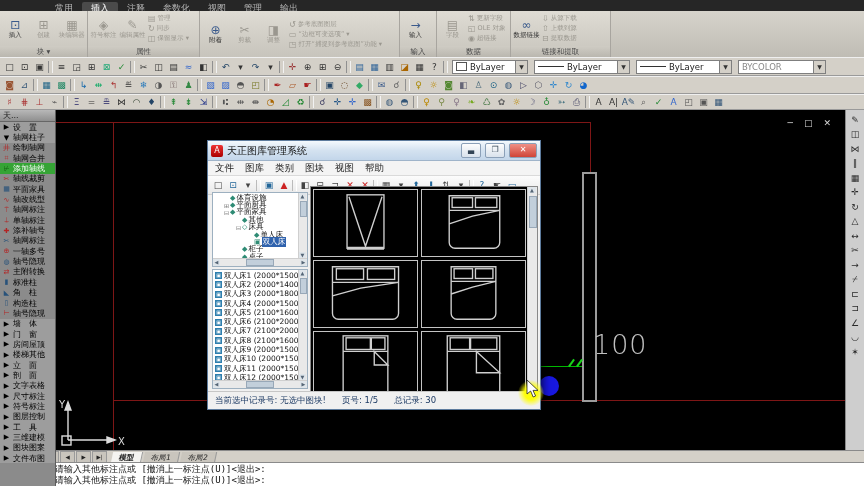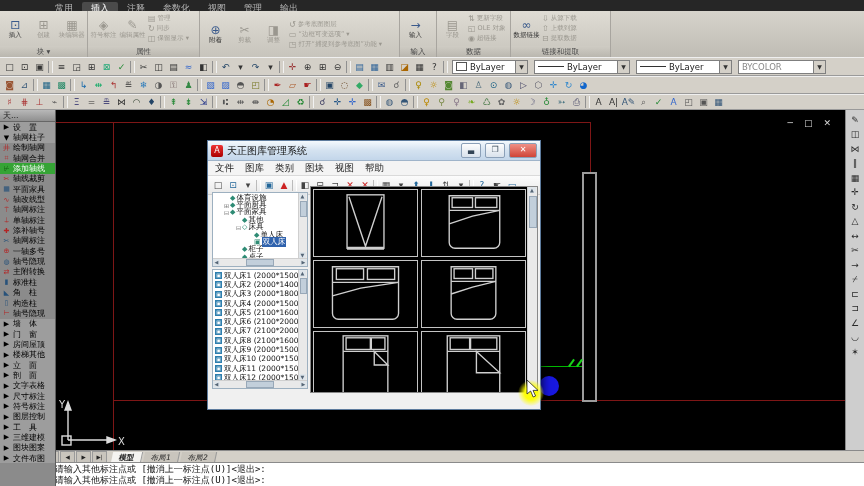--- a/index.html
+++ b/index.html
@@ -632,20 +632,21 @@
 
   <div id="draw">
     <div class="rl" style="left:0;top:12px;width:536px;height:1px"></div>
     <div class="rl" style="left:58px;top:12px;width:1px;height:328px"></div>
     <div class="rl" style="left:535px;top:12px;width:1px;height:279px"></div>
     <div class="rl" style="left:58px;top:290px;width:732px;height:1px"></div>
     <div id="wall"></div>
     <div id="gdim"></div>
     <div class="gtick" style="left:512px;top:252px"></div>
     <div class="gtick" style="left:520px;top:252px"></div>
+    <div id="dim100">100</div>
     <div id="bluedot"></div>
     <div id="winctl">
       <span>─</span>
       <span>□</span>
       <span>✕</span>
     </div>
     <svg id="ucs" width="70" height="54">
       <g stroke="#dcdcdc" stroke-width="1.4" fill="none">
         <line x1="11" y1="14" x2="11" y2="44"></line>
         <line x1="11" y1="44" x2="50" y2="44"></line>
@@ -935,20 +936,25 @@
           </svg>
         </div>
       </div>
       <div id="pvsb">
         <span class="a1" style="position:absolute;top:0;left:0;width:8px;font-size:5px;text-align:center;color:#567;background:#dfe5ea">▲</span>
         <span class="thumb"></span>
         <span style="position:absolute;bottom:0;left:0;width:8px;font-size:5px;text-align:center;color:#567;background:#dfe5ea">▼</span>
       </div>
     </div>
 
+    <div id="dstatus">
+      <span>当前选中记录号: 无选中图块!</span>
+      <span>页号: 1/5</span>
+      <span>总记录:  30</span>
+    </div>
   </div>
 
   <div id="tabbar">
     <span style="display:flex;align-items:center;">
 
     <span class="navb">|◀</span>
         <span class="navb">◀</span>
         <span class="navb">▶</span>
         <span class="navb">▶|</span>
       </span>

